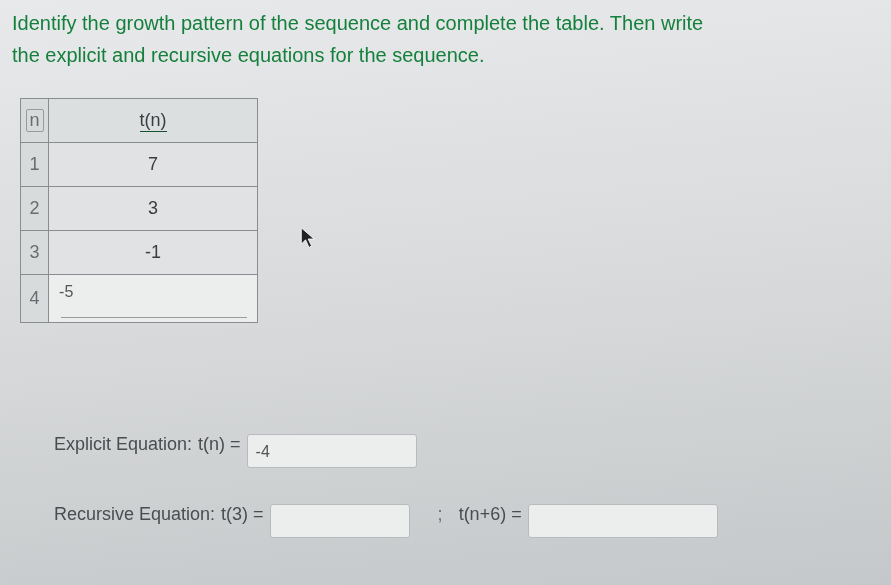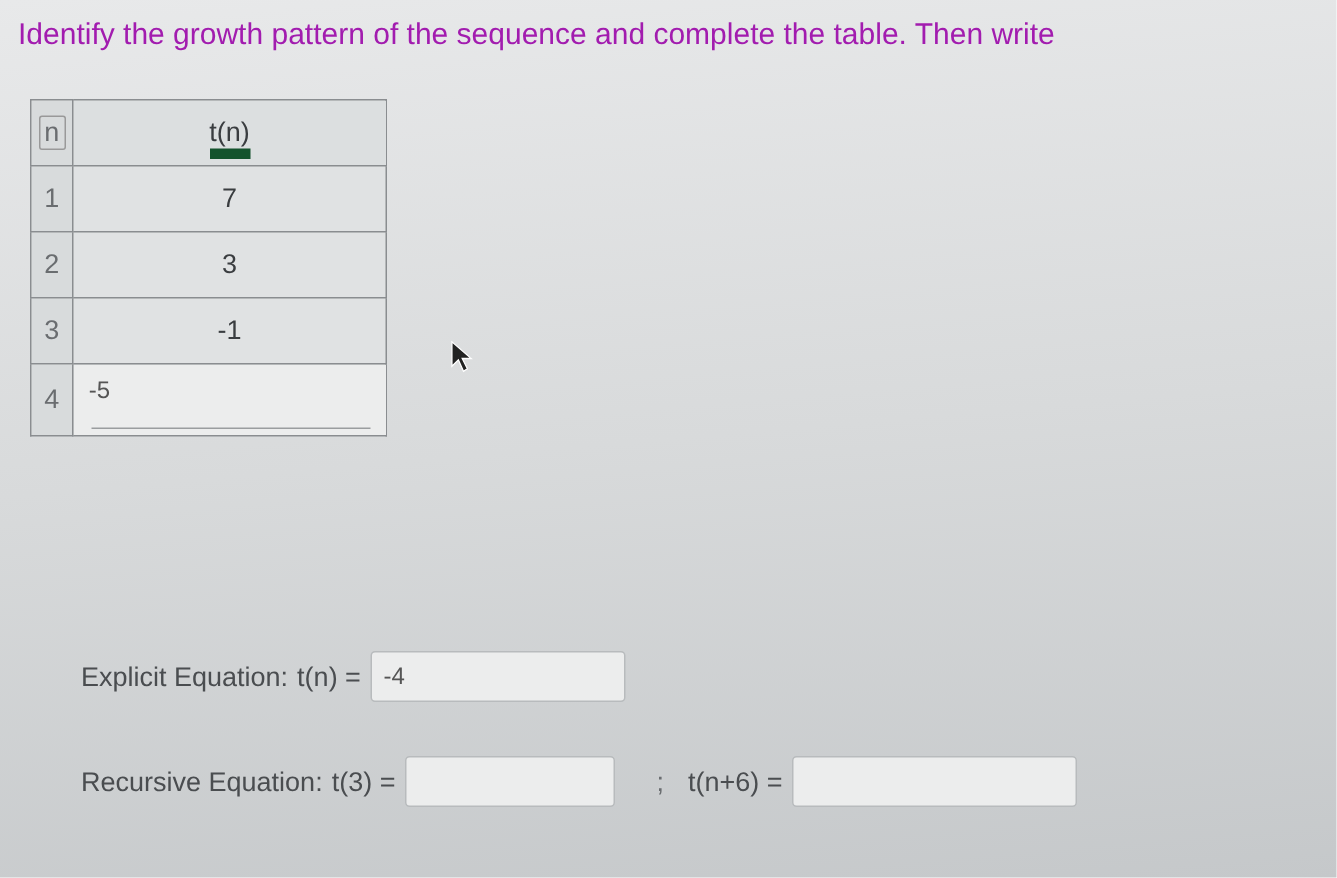--- a/index.html
+++ b/index.html
@@ -13,21 +13,21 @@
       background: linear-gradient(175deg, #e8e9ea 0%, #d8dadb 50%, #c5c8ca 100%);
       font-family: Arial, Helvetica, sans-serif;
       color: #3a3d40;
       position: relative;
       overflow: hidden;
     }
     .instructions {
       padding: 8px 12px 0 12px;
       font-size: 20px;
       line-height: 1.5;
-      color: #a21caf;
+      color: #15803d;
     }
     .instructions p {
       margin-bottom: 2px;
     }
     .table-wrap {
       margin: 28px 0 0 20px;
       width: 238px;
     }
     table {
       border-collapse: collapse;
@@ -78,21 +78,20 @@
       color: #555;
       text-align: left;
       min-width: 170px;
     }
     .eq-row {
       position: absolute;
       left: 54px;
       font-size: 18px;
       color: #4a4d50;
       display: flex;
-      align-items: center;
       gap: 6px;
     }
     .explicit {
       top: 434px;
     }
     .recursive {
       top: 504px;
     }
     .recursive .sep {
       margin: 0 10px 0 22px;
@@ -101,21 +100,21 @@
     .cursor {
       position: absolute;
       top: 227px;
       left: 300px;
       width: 18px;
       height: 24px;
       pointer-events: none;
     }
     .header-underline {
       text-decoration: none;
-      border-bottom: 7px solid #14532d;
+      border-bottom: 1px solid #14532d;
       padding-bottom: 1px;
       margin-top: 36px;
     }
     .n-header-box {
       display: inline-block;
       border: 1px solid #999;
       padding: 0 3px;
       border-radius: 2px;
     }
     .row4-cell-input {
@@ -131,20 +130,21 @@
       left: 12px;
       width: 186px;
       border-bottom: 1px solid #9a9d9f;
     }
   </style>
 </head>
 <body>
 
 <div class="instructions">
   <p>Identify the growth pattern of the sequence and complete the table.  Then write</p>
+  <p>the explicit and recursive equations for the sequence.</p>
 </div>
 
 <div class="table-wrap">
   <table>
     <thead>
       <tr>
         <th class="n-col"><span class="n-header-box">n</span></th>
         <th class="tn-col"><span class="header-underline">t(n)</span></th>
       </tr>
     </thead>

